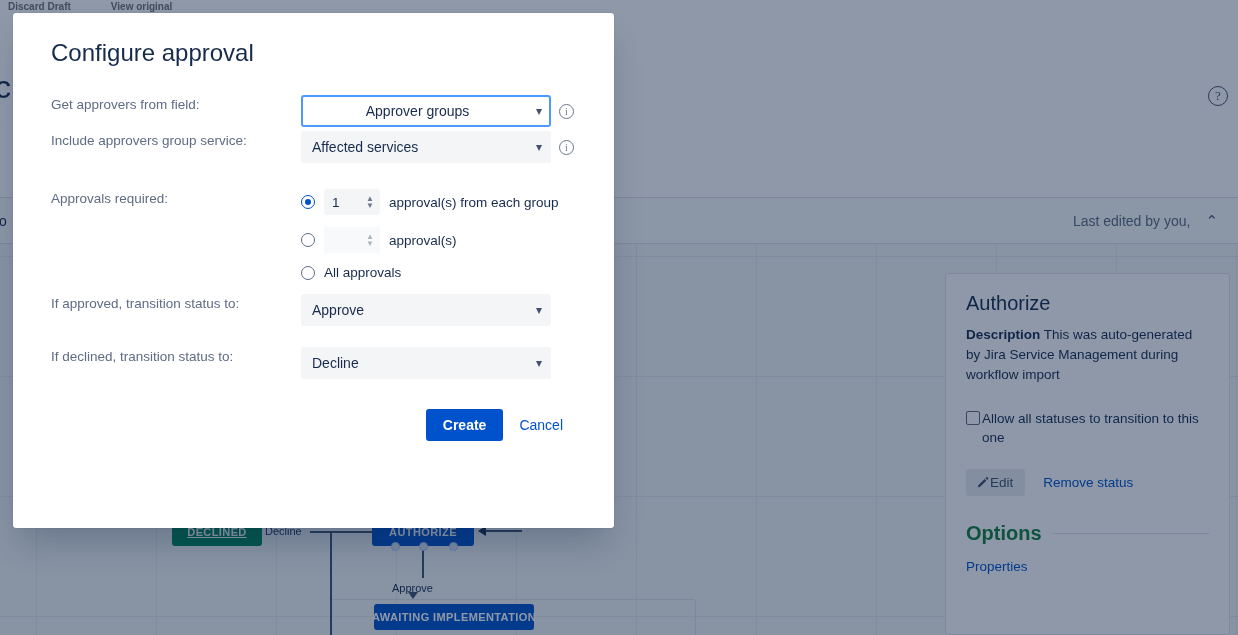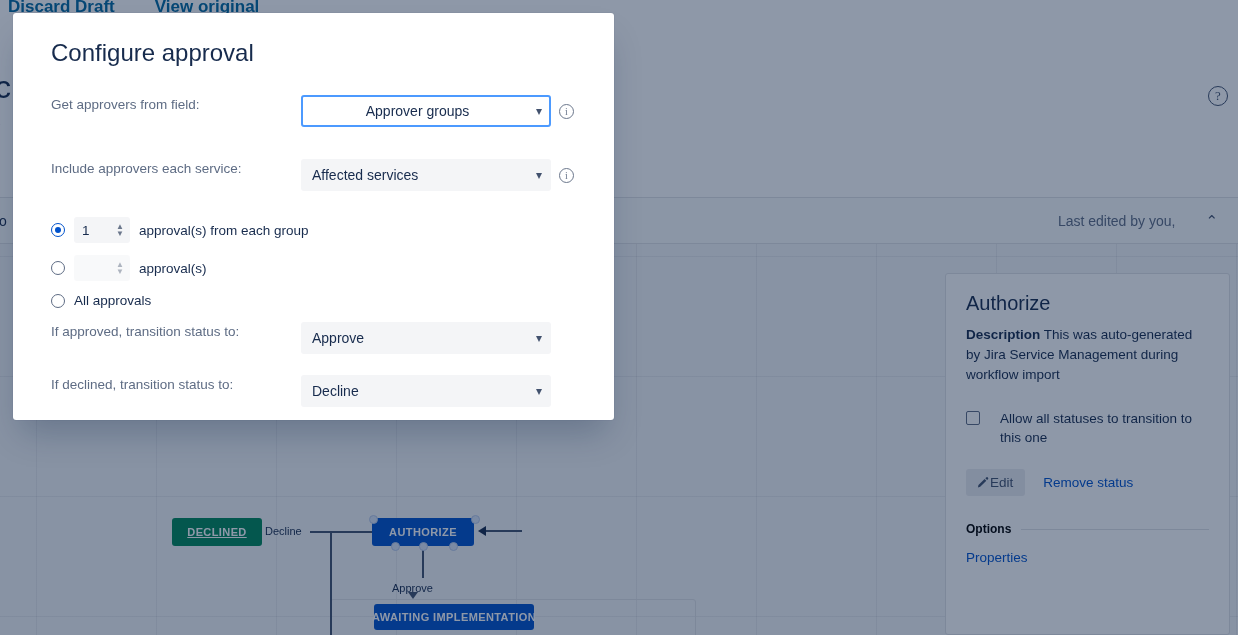--- a/index.html
+++ b/index.html
@@ -16,21 +16,21 @@
   .bg-layer { position: absolute; inset: 0; background: #eef1f5; }
 
   .bg-toolbar {
     position: absolute; left: 0; top: 0; width: 1238px; height: 14px;
     background: #ffffff;
     display: flex; align-items: center; gap: 40px;
     padding-left: 8px;
     overflow: hidden;
   }
   .bg-toolbar-link {
-    font-size: 17px; color: #0369a1; font-weight: 600; white-space: nowrap;
+    font-size: 10px; color: #737373; font-weight: 600; white-space: nowrap;
     line-height: 14px;
   }
 
   .bg-header {
     position: absolute; left: 0; top: 14px; width: 1238px; height: 183px;
     background: #ffffff;
   }
   .bg-title {
     position: absolute; left: -14px; top: 55px;
     font-size: 32px; color: #172b4d; white-space: nowrap;
@@ -47,21 +47,21 @@
     font-family: "Liberation Serif", serif;
   }
 
   .bg-subbar {
     position: absolute; left: 0; top: 197px; width: 1238px; height: 47px;
     background: #fafbfc; border-top: 1px solid #dfe1e6; border-bottom: 1px solid #dfe1e6;
     display: flex; align-items: center;
   }
   .bg-subbar-left { font-size: 14px; color: #172b4d; padding-left: 0px; margin-left: -8px; white-space: nowrap; }
   .bg-subbar-right {
-    margin-left: auto; display: flex; align-items: center; gap: 30px;
+    margin-left: auto; display: flex; align-items: center; gap: 15px;
     padding-right: 20px; font-size: 14px; color: #5e6c84; white-space: nowrap;
   }
   .chev-up { font-size: 15px; color: #42526e; }
 
   .bg-canvas {
     position: absolute; left: 0; top: 244px; width: 1238px; height: 391px;
     background: #f4f5f7;
     background-image:
       linear-gradient(to right, rgba(9,30,66,0.06) 1px, transparent 1px),
       linear-gradient(to bottom, rgba(9,30,66,0.06) 1px, transparent 1px);
@@ -110,21 +110,21 @@
   
   .status-panel {
     position: absolute; right: 8px; top: 273px; width: 285px; height: 362px;
     background: #ffffff; border: 1px solid #dfe1e6; border-radius: 3px;
     padding: 18px 20px;
   }
   .sp-title { font-size: 20px; color: #172b4d; margin-bottom: 10px; }
   .sp-desc { font-size: 13.5px; color: #172b4d; line-height: 20px; }
   .sp-desc b { font-weight: 700; }
   .sp-checks { margin-top: 24px; }
-  .sp-check-row { display: flex; align-items: flex-start; gap: 20px; margin-bottom: 8px; }
+  .sp-check-row { display: flex; align-items: flex-start; gap: 2px; margin-bottom: 8px; }
   .cbox {
     width: 14px; height: 14px; border: 1.6px solid #5e6c84; border-radius: 2px;
     background: #fff; flex: 0 0 auto; margin-top: 2px;
   }
   .cbox.checked { background: #0052cc; border-color: #0052cc; position: relative; }
   .cbox.checked::after {
     content: ""; position: absolute; left: 3.4px; top: 0.6px;
     width: 4px; height: 8px; border: solid #fff;
     border-width: 0 2px 2px 0; transform: rotate(42deg);
   }
@@ -134,34 +134,34 @@
   .btn-edit {
     background: #ebecf0; border: none; border-radius: 3px;
     padding: 6px 12px 6px 10px; font-size: 13.5px; color: #42526e;
     display: inline-flex; align-items: center; cursor: pointer;
     font-family: "Liberation Sans", sans-serif;
   }
   .pencil { width: 14px; height: 14px; display:inline-block; }
   .sp-options-head {
     margin-top: 26px; display: flex; align-items: center; gap: 10px;
   }
-  .sp-options-head span { font-size: 12px; font-weight: 700; color: #000000; }
+  .sp-options-head span { font-size: 20px; font-weight: 700; color: #15803d; }
   .sp-options-head .rule { flex: 1; height: 1px; background: #dfe1e6; }
   .sp-properties { margin-top: 14px; font-size: 13.5px; color: #0052cc; }
 
   
   #dim {
     position: absolute; inset: 0;
     background: rgba(9,30,66,0.46);
     z-index: 50;
   }
 
   
   #modal {
-    position: absolute; left: 13px; top: 13px; width: 601px; height: 407px;
+    position: absolute; left: 13px; top: 13px; width: 601px; height: 515px;
     background: #ffffff; border-radius: 3px; z-index: 60;
     box-shadow: 0 0 1px rgba(9,30,66,0.31), 0 20px 32px -8px rgba(9,30,66,0.25);
     padding: 26px 26px 0 38px;
     overflow: hidden;
   }
   .modal-title {
     font-size: 24px; color: #172b4d; font-weight: 400; margin-bottom: 28px;
   }
   .frow { display: flex; align-items: flex-start; margin-bottom: 0; }
   .flabel {
@@ -311,47 +311,48 @@
       </div>
       <div class="sp-properties">Properties</div>
     </div>
   </div>
 
   <div id="dim"></div>
 
   <div id="modal">
     <div class="modal-title">Configure approval</div>
 
-    <div class="frow" style="margin-bottom:32px;">
+    <div class="frow" style="margin-bottom:4px;">
       <div class="flabel">Get approvers from field:</div>
       <div class="fctl">
         <span class="sel-wrap">
           <select class="jsel focused">
             <option>Approver groups</option>
           </select>
           <span class="chev">▾</span>
         </span>
         <span class="info-i">i</span>
       </div>
     </div>
 
     <div class="frow" style="margin-bottom:26px;">
-      <div class="flabel">Include approvers each service:</div>
+      <div class="flabel">Include approvers group service:</div>
       <div class="fctl">
         <span class="sel-wrap">
           <select class="jsel">
             <option>Affected services</option>
           </select>
           <span class="chev">▾</span>
         </span>
         <span class="info-i">i</span>
       </div>
     </div>
 
     <div class="frow" style="margin-bottom:14px;">
+      <div class="flabel">Approvals required:</div>
       <div class="radio-block">
 
         <div class="radio-row">
           <span class="rdo sel"></span>
           <span class="spin">
             <input type="text" value="1" style="">
             <span class="arrows">
                 <span>▲</span>
                 <span>▼</span>
               </span>

